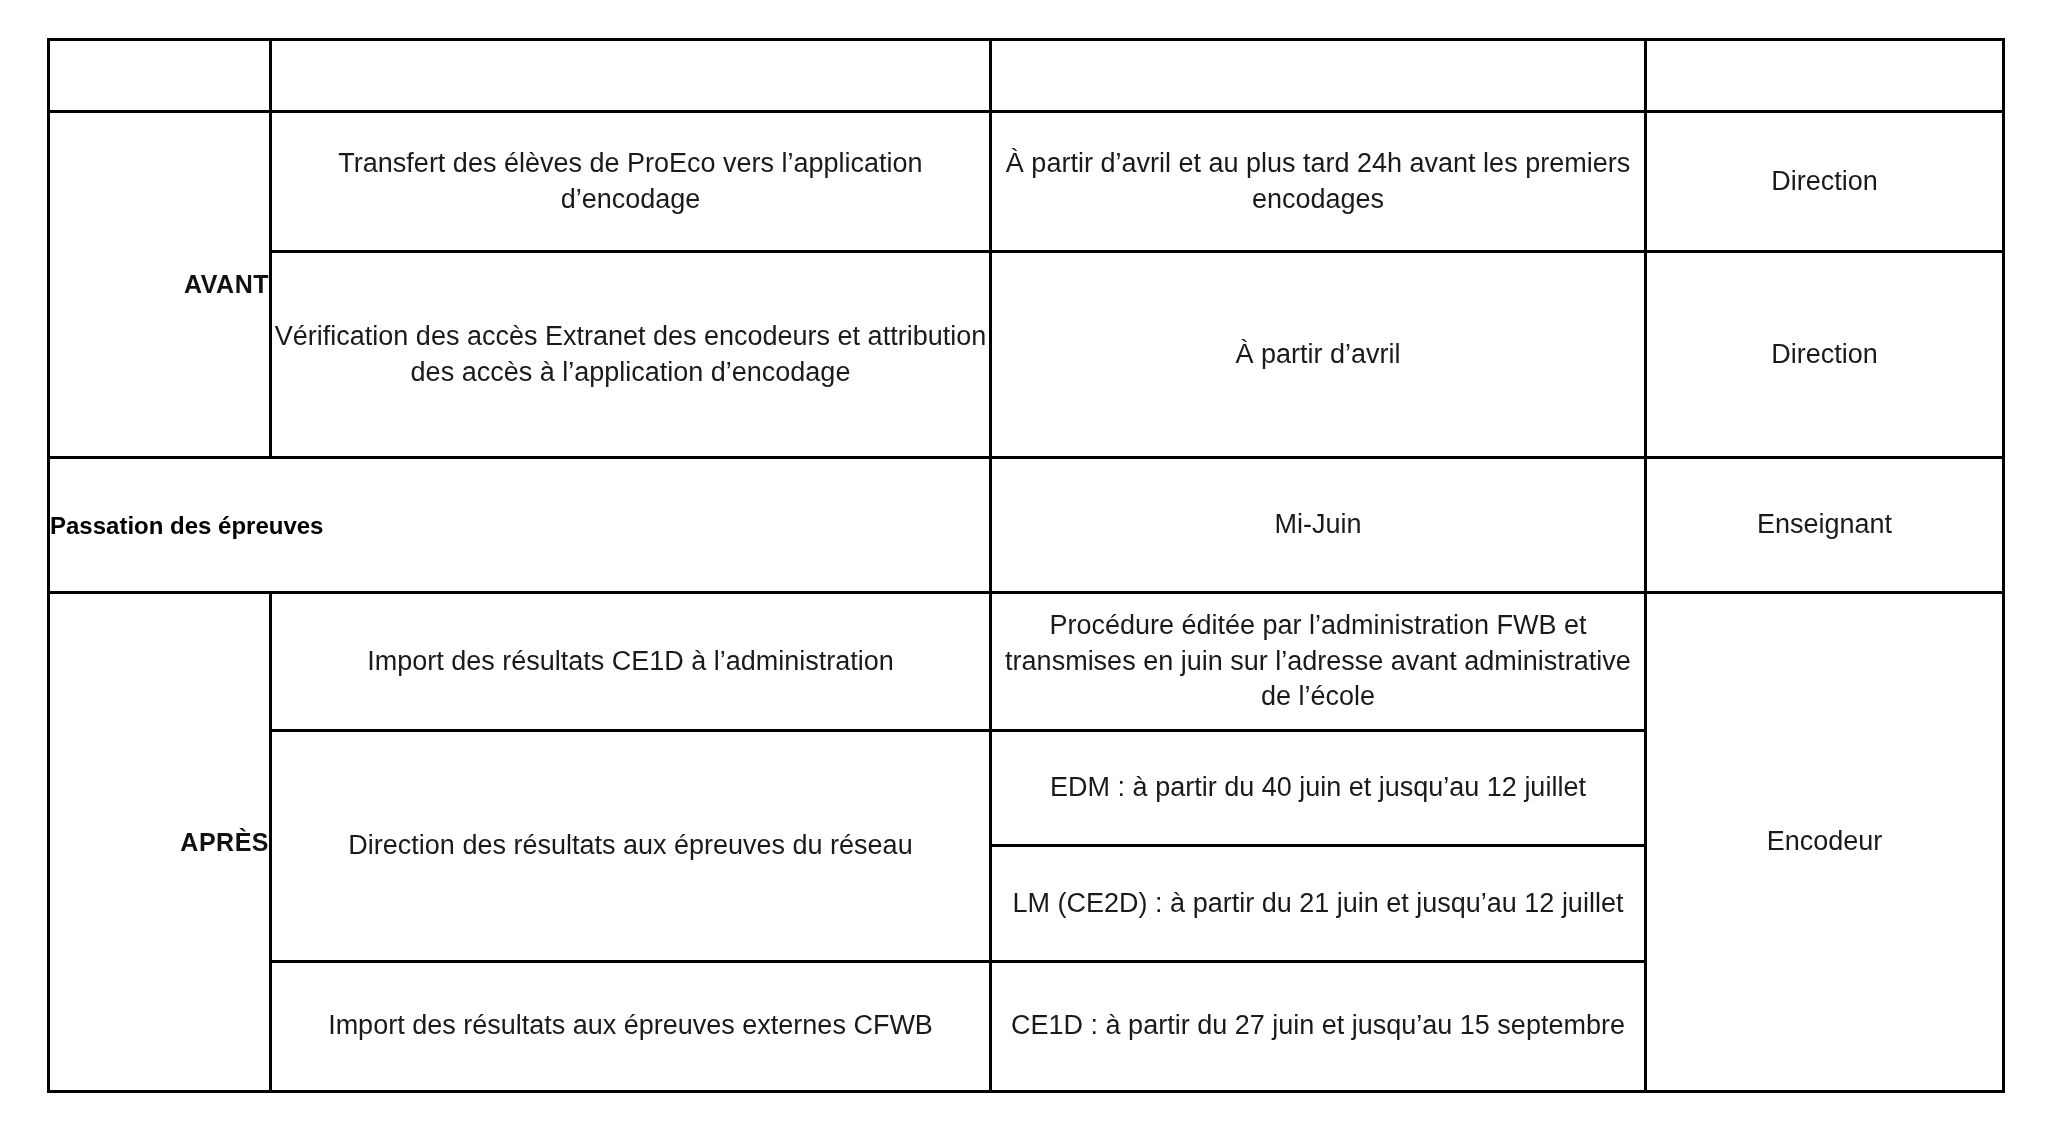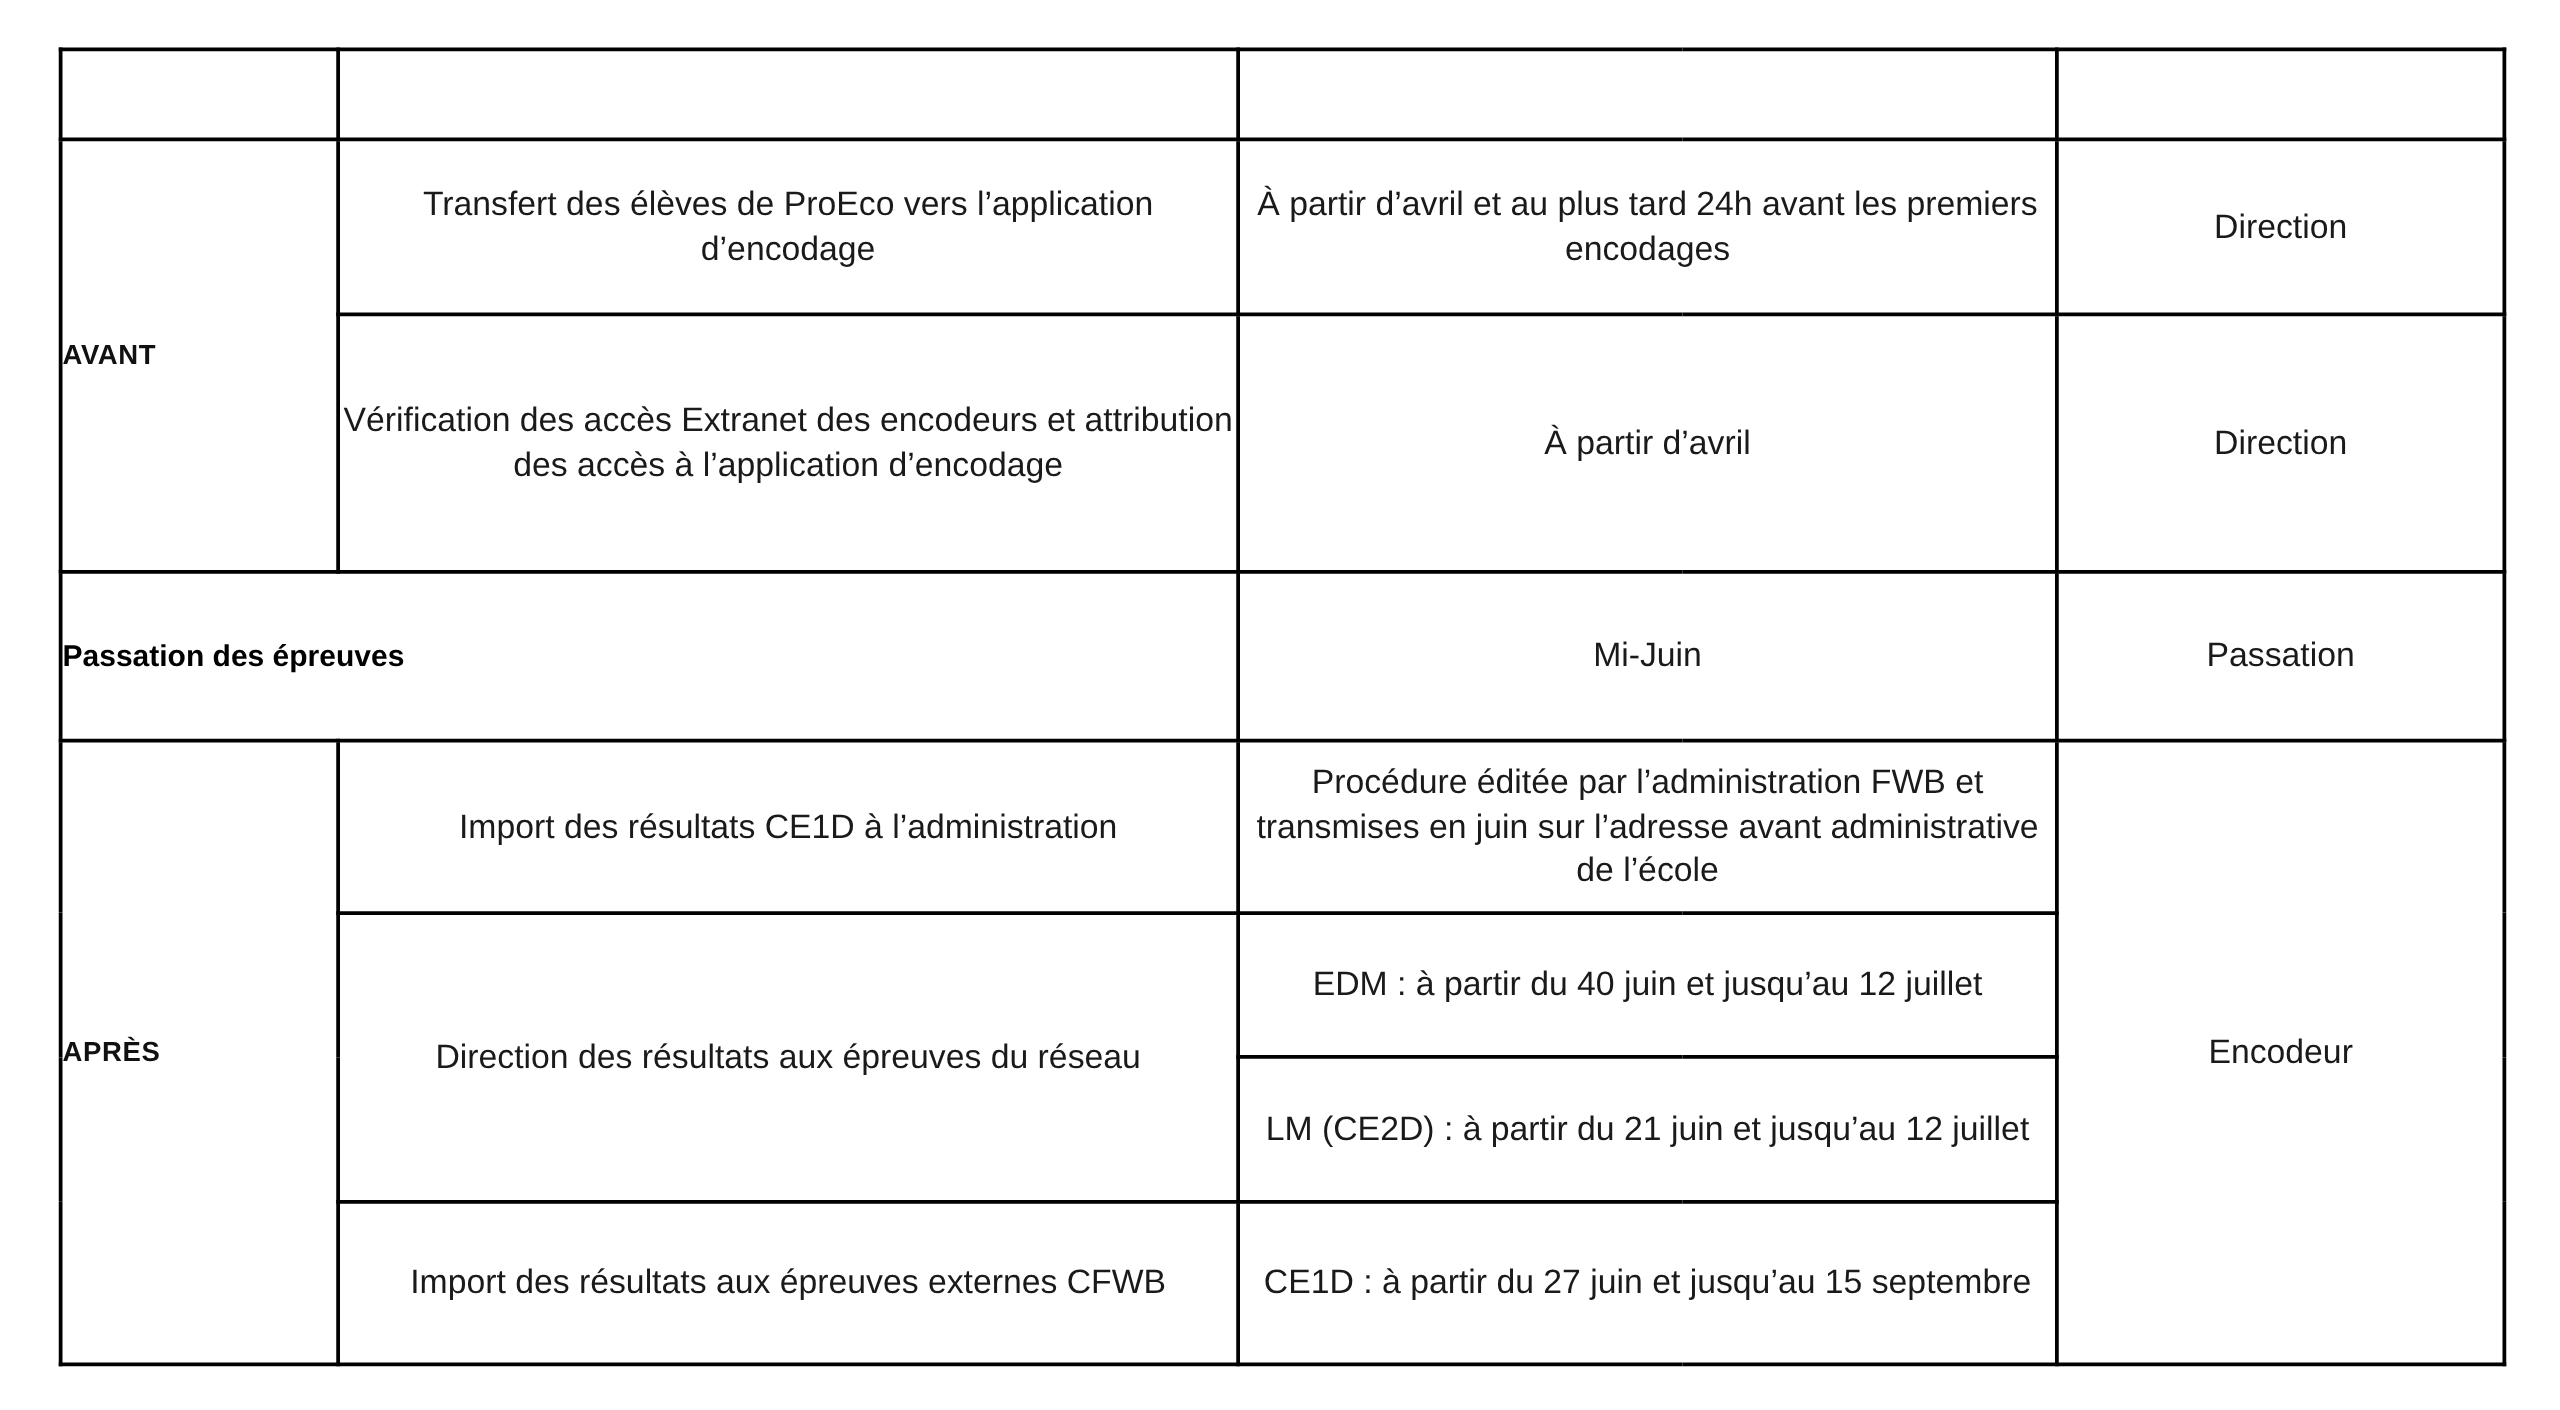--- a/index.html
+++ b/index.html
@@ -62,23 +62,23 @@
     letter-spacing: 0.2px;
     height: 69px;
   }
   .hdr-blank {
     background: #0b75c0;
     height: 69px;
   }
 
   
   .cat-cell {
-    text-align: left;
+    text-align: right;
     font-weight: bold;
-    font-size: 22px;
+    font-size: 25px;
     color: #111111;
     letter-spacing: 0.5px;
   }
   .cat-avant { background: #7ed9ce; }
   .cat-apres { background: #fbd264; }
 
   
   .body-cell {
     font-size: 27px;
     color: #1a1a1a;
@@ -134,21 +134,21 @@
 
         <tr style="height:164px;">
           <td class="body-cell">Vérification des accès Extranet des encodeurs et attribution des accès à l’application d’encodage</td>
           <td class="body-cell" colspan="2">À partir d’avril</td>
           <td class="body-cell center">Direction</td>
         </tr>
 
         <tr style="height:108px;">
           <td class="passation" colspan="2">Passation des épreuves</td>
           <td class="body-cell" colspan="2">Mi-Juin</td>
-          <td class="body-cell center">Passation</td>
+          <td class="body-cell center">Enseignant</td>
         </tr>
 
         <tr style="height:104px;">
           <td class="cat-cell cat-apres" rowspan="4">APRÈS</td>
           <td class="body-cell">Import des résultats CE1D à l’administration</td>
           <td class="body-cell" colspan="2">Procédure éditée par l’administration FWB et transmises en juin sur l’adresse avant administrative de l’école</td>
           <td class="body-cell center" rowspan="4">Encodeur</td>
         </tr>
 
         <tr style="height:92px;">

